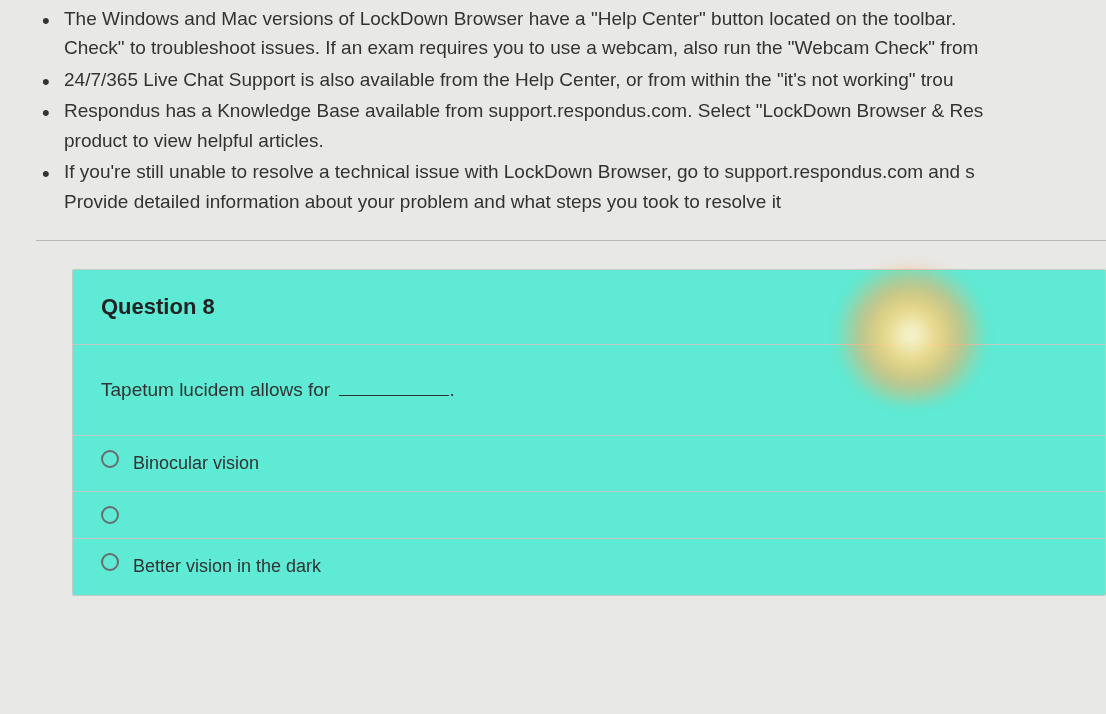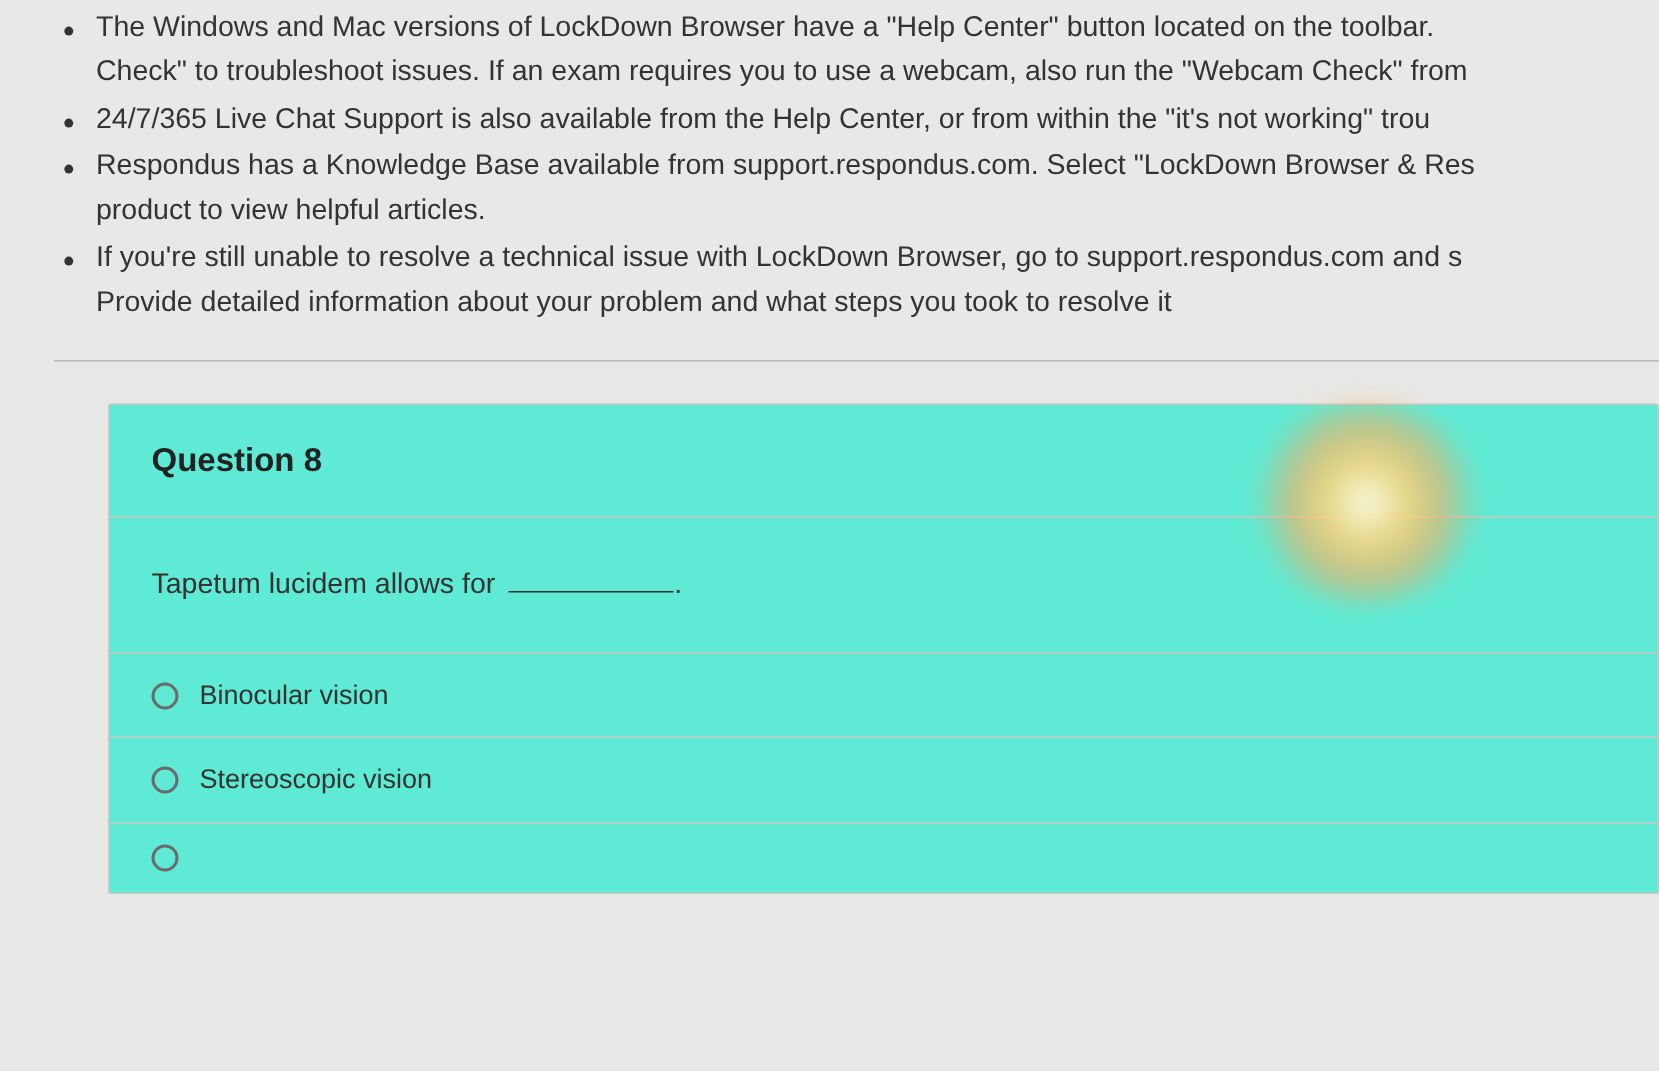--- a/index.html
+++ b/index.html
@@ -66,21 +66,21 @@
   }
   .blank {
     display: inline-block;
     border-bottom: 1.5px solid #333;
     width: 110px;
     vertical-align: baseline;
     margin-left: 4px;
   }
   .option-row {
     display: flex;
-    align-items: center;
+    align-items: flex-start;
     padding: 14px 28px;
     border-bottom: 1px solid #c7c7c3;
     gap: 14px;
     cursor: pointer;
   }
   .option-row:last-child { border-bottom: none; }
   .radio {
     width: 18px;
     height: 18px;
     border: 2px solid #6b6b6b;
@@ -138,21 +138,21 @@
       <span>Tapetum lucidem allows for</span>
       <span class="blank"></span><span>.</span>
     </div>
 
     <div class="option-row">
       <span class="radio"></span>
       <span class="option-label">Binocular vision</span>
     </div>
     <div class="option-row">
       <span class="radio"></span>
-      <span class="option-label">Stereoscopic vision</span>
     </div>
     <div class="option-row">
       <span class="radio"></span>
+      <span class="option-label">Better vision in the dark</span>
     </div>
   </div>
 </div>
 
 <div class="glare"></div>
 
 </body></html>

